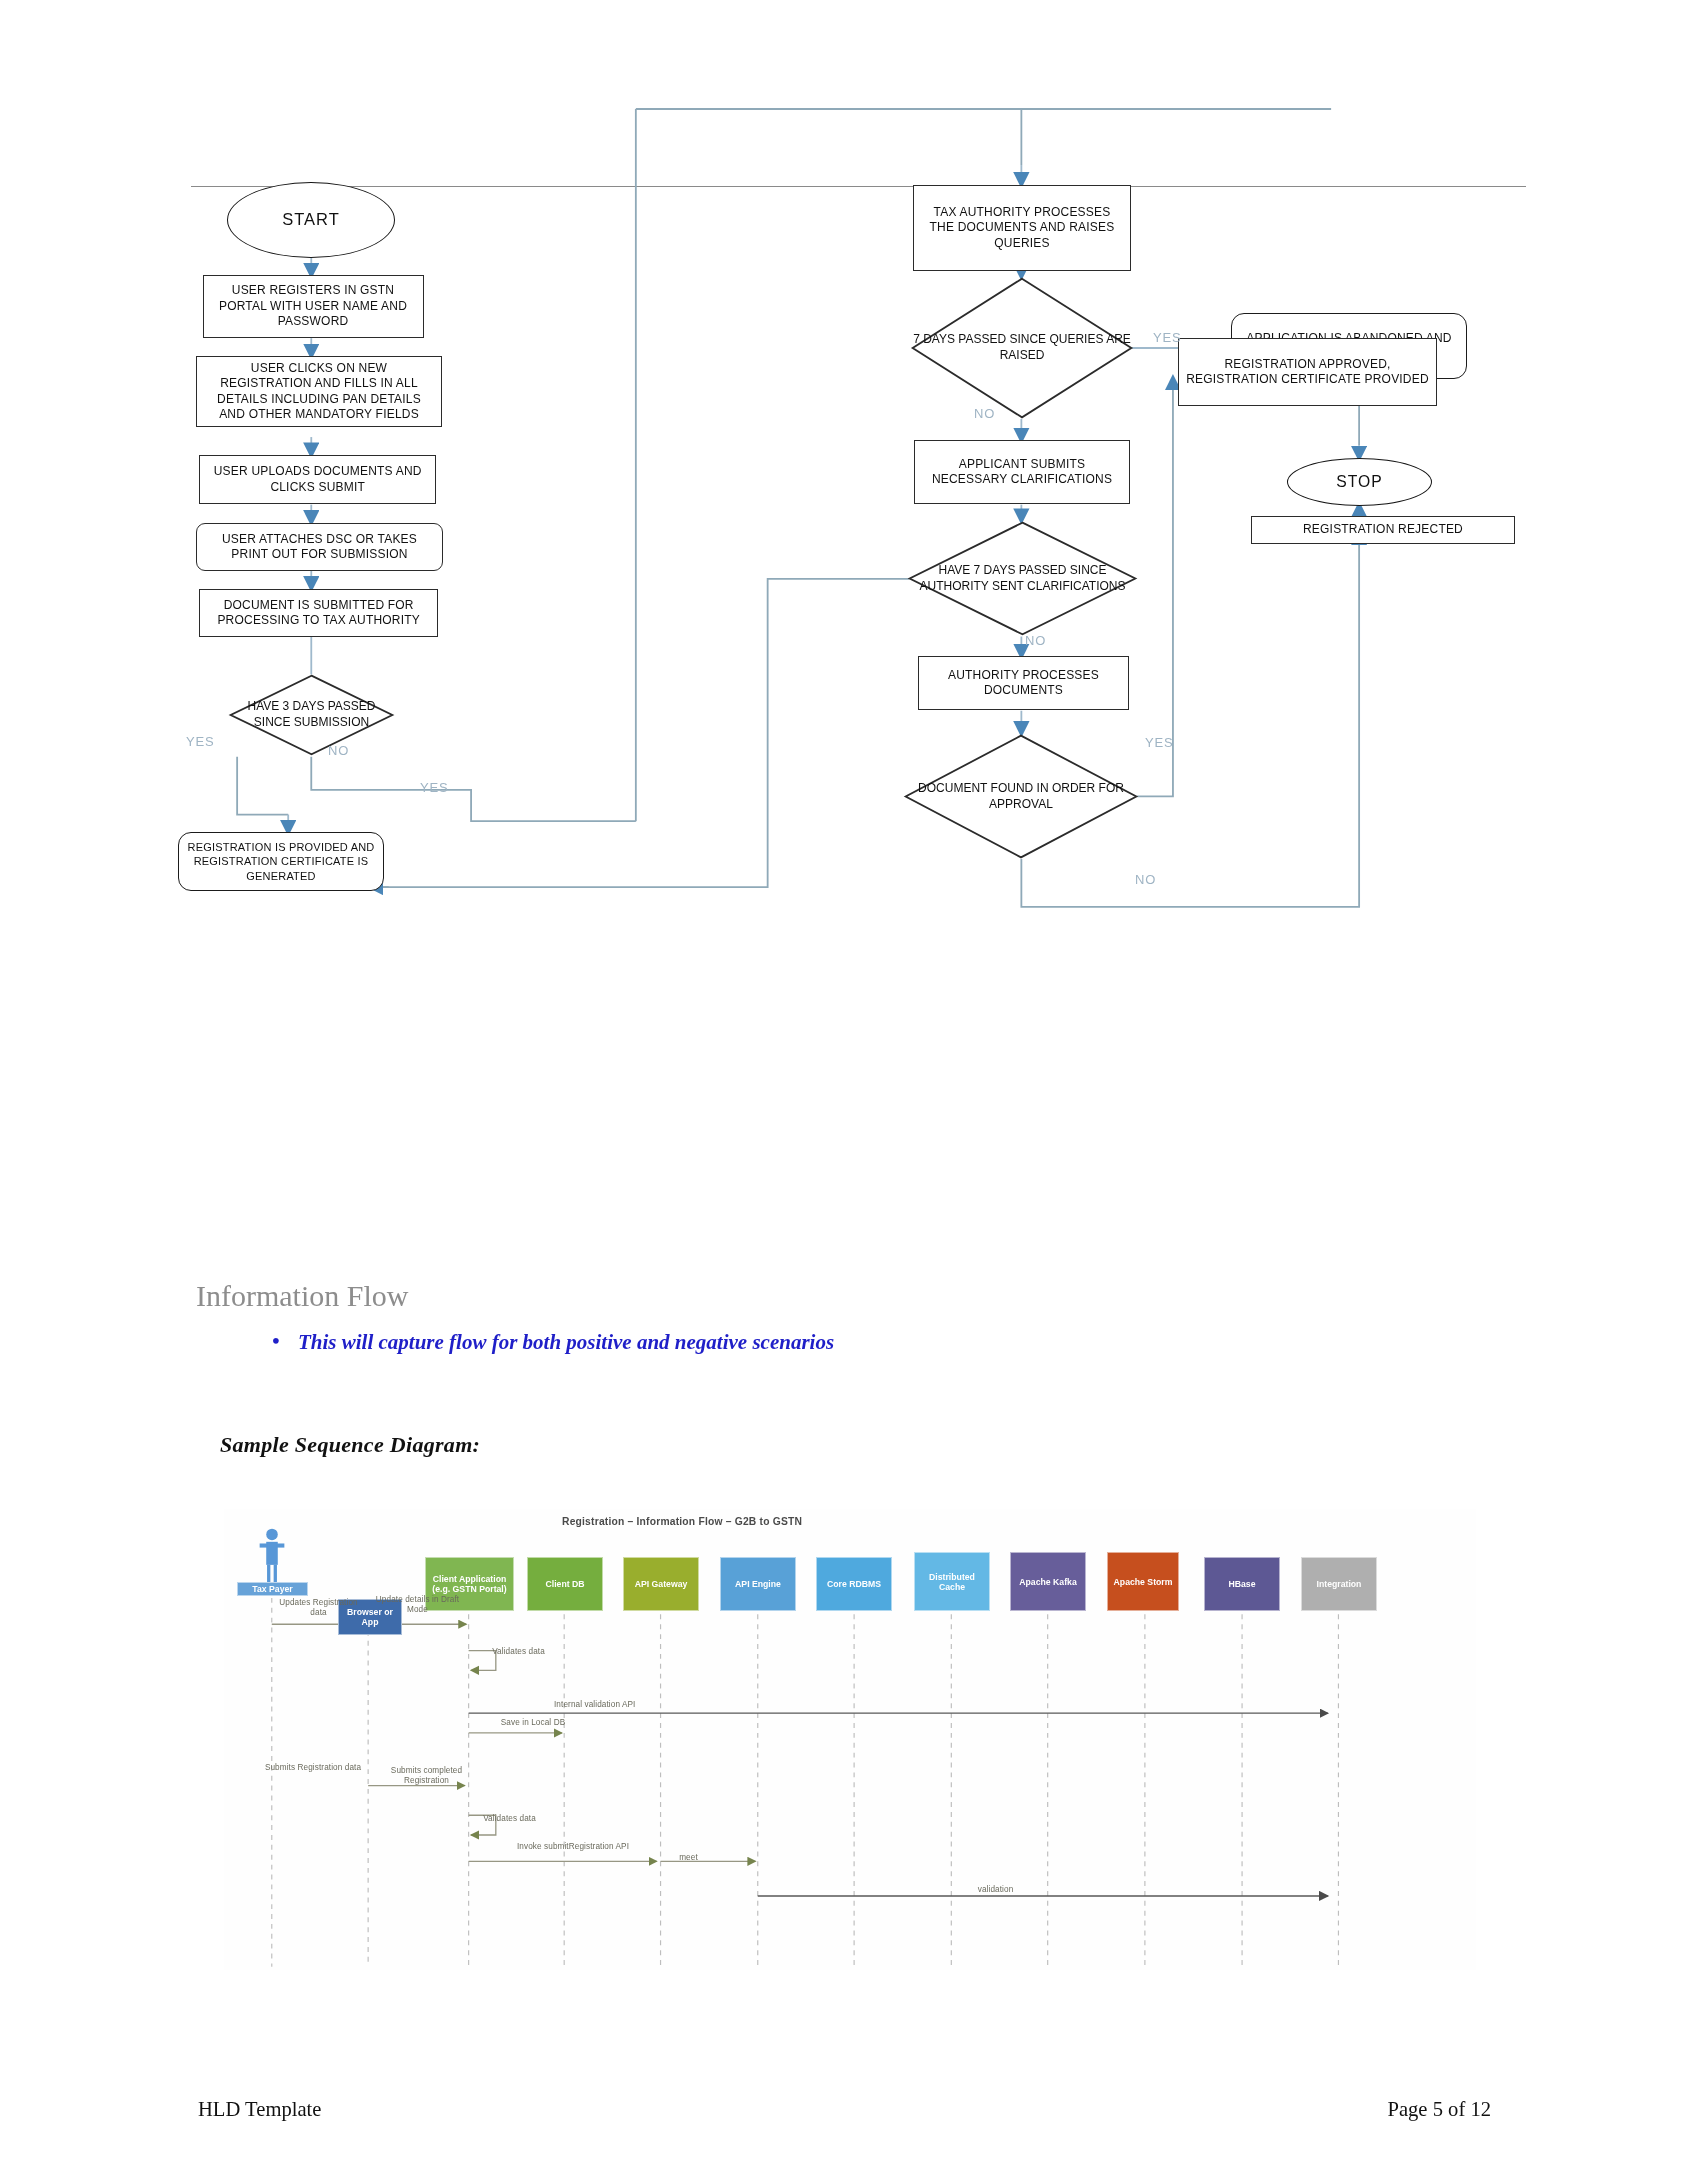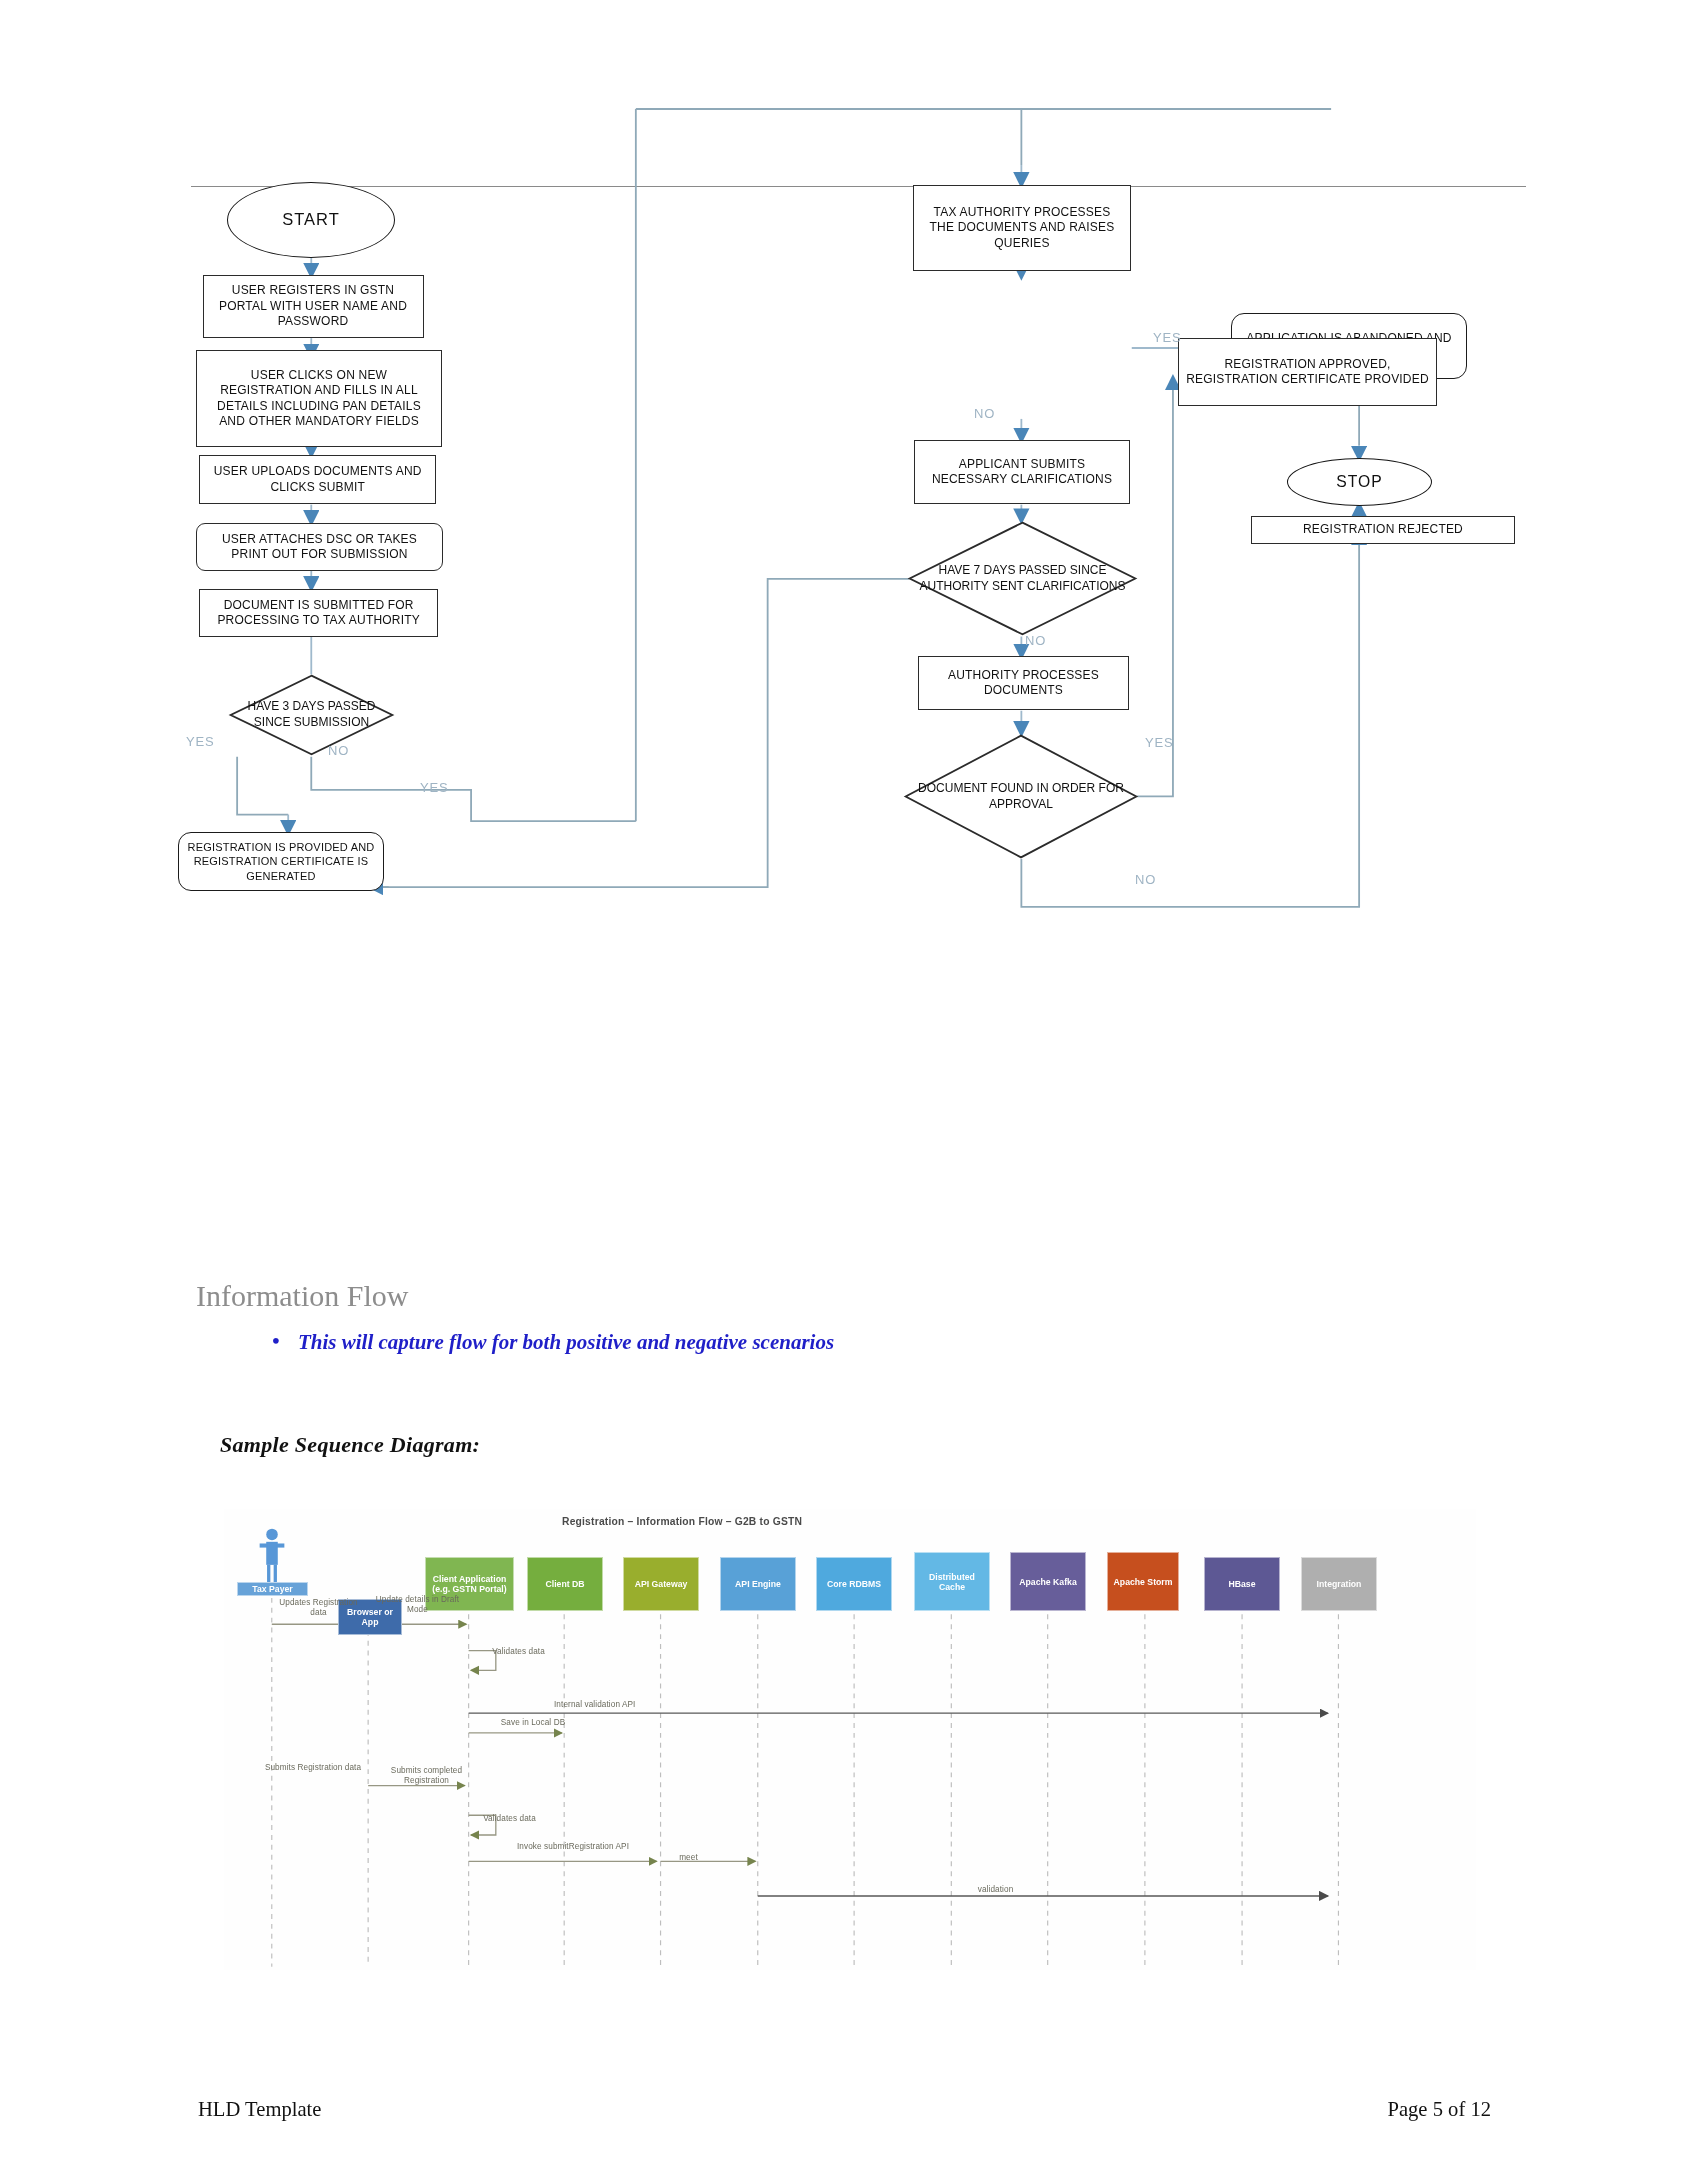--- a/index.html
+++ b/index.html
@@ -160,39 +160,45 @@
         <path d="M1418,420 L1418,406" marker-end="url(#ah)" stroke="#8fa9b8"></path>
 
         <path d="M1418,386 L1418,372" marker-end="url(#ah)" stroke="#8fa9b8"></path>
       </g>
     </svg>
 
     <div class="node oval" style="left:36px;top:-16.5px;width:168px;height:76px;">START</div>
 
     <div class="node rect" style="left:11.5px;top:77px;width:221px;height:63px;padding:3.3px 6.6px;">USER REGISTERS IN GSTN PORTAL WITH USER NAME AND PASSWORD</div>
 
-    <div class="node rect" style="left:5px;top:152px;width:246px;height:97px;padding:3.3px 6.6px;">USER CLICKS ON NEW REGISTRATION AND FILLS IN ALL DETAILS INCLUDING PAN DETAILS AND OTHER MANDATORY FIELDS</div>
+    <div class="node rect" style="left:5px;top:158px;width:246px;height:71px;padding:3.3px 6.6px;">USER CLICKS ON NEW REGISTRATION AND FILLS IN ALL DETAILS INCLUDING PAN DETAILS AND OTHER MANDATORY FIELDS</div>
 
     <div class="node rect" style="left:8.2px;top:257px;width:237px;height:49px;padding:3.3px 6.6px;">USER UPLOADS DOCUMENTS AND CLICKS SUBMIT</div>
 
     <div class="node rect" style="left:5px;top:325px;width:247px;height:48px;padding:3.3px 6.6px;border-radius:9px;">USER ATTACHES DSC OR TAKES PRINT OUT FOR SUBMISSION</div>
 
     <div class="node rect" style="left:8.2px;top:391px;width:239px;height:48px;padding:3.3px 6.6px;">DOCUMENT IS SUBMITTED FOR PROCESSING TO TAX AUTHORITY</div>
 
     <div class="diamond-wrap" style="left:38px;top:476px;width:165px;height:82px;">
       <svg viewBox="0 0 200 100" preserveAspectRatio="none" style="position:absolute;inset:0;width:100%;height:100%;">
         <polygon points="100,2 198,50 100,98 2,50" fill="#fff" stroke="#2b2b2b" stroke-width="2.2"></polygon>
       </svg>
       <div class="dtext">HAVE 3 DAYS PASSED SINCE SUBMISSION</div>
     </div>
 
     <div class="node term" style="left:-13px;top:634px;width:206px;height:59px;padding:2.5px 8.2px;font-size:11px;">REGISTRATION IS PROVIDED AND REGISTRATION CERTIFICATE IS GENERATED</div>
 
     <div class="node rect" style="left:722px;top:-13px;width:218px;height:86px;padding:3.3px 6.6px;">TAX AUTHORITY PROCESSES THE DOCUMENTS AND RAISES QUERIES</div>
 
+    <div class="diamond-wrap" style="left:720px;top:79px;width:222px;height:142px;">
+      <svg viewBox="0 0 270 172" preserveAspectRatio="none" style="position:absolute;inset:0;width:100%;height:100%;">
+        <polygon points="135,2 268,86 135,170 2,86" fill="#fff" stroke="#2b2b2b" stroke-width="2.2"></polygon>
+      </svg>
+      <div class="dtext">7 DAYS PASSED SINCE QUERIES ARE RAISED</div>
+    </div>
 
     <div class="node term" style="left:1040px;top:115px;width:236px;height:66px;padding:2.5px 10px;">APPLICATION IS ABANDONED AND DEEMED REJECTED</div>
 
     <div class="node rect" style="left:723px;top:242px;width:216px;height:64px;padding:3.3px 6.6px;">APPLICANT SUBMITS NECESSARY CLARIFICATIONS</div>
 
     <div class="diamond-wrap" style="left:717px;top:323px;width:229px;height:115px;">
       <svg viewBox="0 0 278 140" preserveAspectRatio="none" style="position:absolute;inset:0;width:100%;height:100%;">
         <polygon points="139,2 276,70 139,138 2,70" fill="#fff" stroke="#2b2b2b" stroke-width="2.2"></polygon>
       </svg>
       <div class="dtext">HAVE 7 DAYS PASSED SINCE AUTHORITY SENT CLARIFICATIONS</div>

